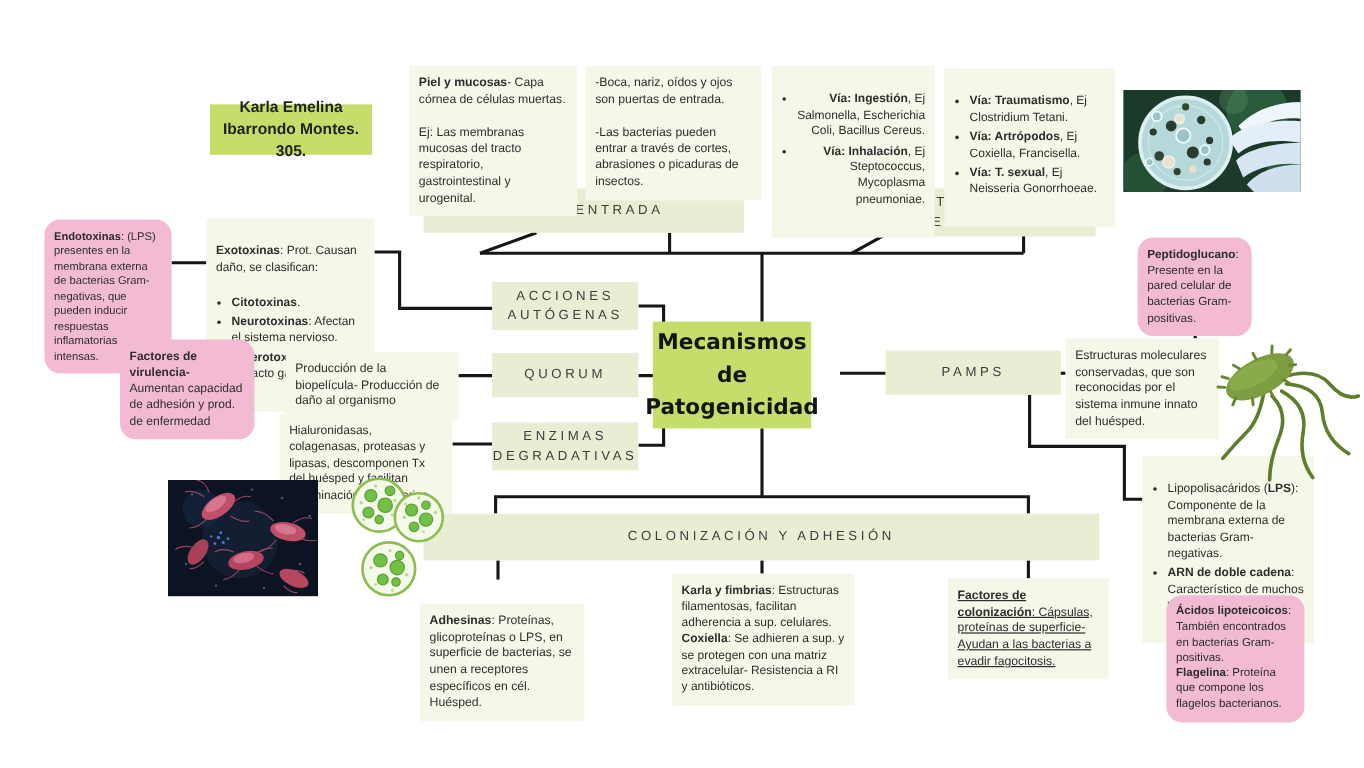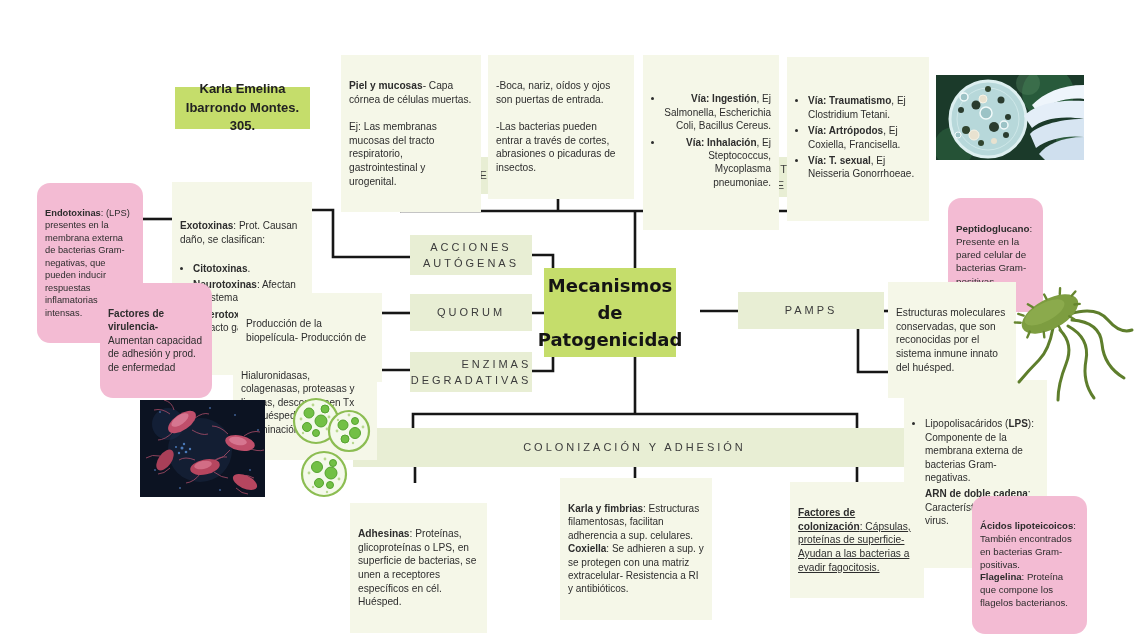--- a/index.html
+++ b/index.html
@@ -2,21 +2,21 @@
 <html style="--c-highlight: #c5dd6b; --c-node: #e8eed4; --c-note: #f5f7e8; --c-pink: #f3bbd3; --c-line: #161616;"><head>
 <meta charset="utf-8">
 <style>
   html,body{margin:0;padding:0;background:#fff;}
   #canvas{position:relative;width:1137px;height:640px;background:#ffffff;
           font-family:"Liberation Sans",sans-serif;overflow:hidden;}
   .svg-layer{position:absolute;left:0;top:0;width:1137px;height:640px;}
   .connector{stroke:var(--c-line,#161616);stroke-width:2.6;fill:none;}
 
   .note{position:absolute;box-sizing:border-box;background:var(--c-note,#f5f7e8);
-        padding:24px 8px;font-size:10.2px;line-height:1.34;color:#2d2d2d;white-space:pre-line;}
+        padding:8px 8px;font-size:10.2px;line-height:1.34;color:#2d2d2d;white-space:pre-line;}
   .pink{background:var(--c-pink,#f3bbd3);border-radius:13px;}
   .node{position:absolute;box-sizing:border-box;background:var(--c-node,#e8eed4);
         display:flex;align-items:center;justify-content:center;text-align:center;
         font-size:11px;letter-spacing:3px;color:#3c3c3c;white-space:pre-line;line-height:1.5;}
   .bold{font-weight:bold;}
   ul.bl{margin:0;padding-left:13px;}
   ul.bl li{margin:0 0 3px 0;}
   p.intro{margin:0 0 2px 0;}
   .photo{position:absolute;}
   .photo svg, .art svg{display:block;}
@@ -35,32 +35,32 @@
   .b-boca{left:488px;top:55px;width:146px;min-height:85px;}
   .b-ingestion{left:643px;top:55px;width:136px;min-height:84px;font-size:10px;text-align:right;}
   .b-traumatismo{left:787px;top:57px;width:142px;min-height:88px;font-size:10px;}
   .b-endotoxinas{left:37px;top:183px;width:106px;min-height:77px;font-size:9.3px;}
   .b-exotoxinas{left:172px;top:182px;width:140px;min-height:88px;font-size:10px;}
   .b-fvirulencia{left:100px;top:283px;width:112px;min-height:65px;font-size:10px;}
   .b-produccion{left:238px;top:293px;width:144px;min-height:46px;}
   .b-hialuronidasas{left:233px;top:345px;width:144px;min-height:50px;font-size:10px;}
   .b-peptidoglucano{left:948px;top:198px;width:95px;min-height:62px;font-size:9.8px;}
   .b-estructuras{left:888px;top:282px;width:128px;min-height:60px;}
-  .b-lps{left:904px;top:380px;width:143px;min-height:90px;font-size:10px;}
+  .b-lps{left:952px;top:380px;width:143px;min-height:90px;font-size:10px;}
   .b-acidos{left:972px;top:496px;width:115px;min-height:82px;font-size:9.6px;}
   .b-adhesinas{left:350px;top:483px;width:137px;min-height:84px;margin-top:20px;}
   .b-pili{left:560px;top:478px;width:152px;min-height:102px;font-size:10px;}
   .b-fcolonizacion{left:790px;top:482px;width:134px;min-height:81px;text-decoration:underline;}
 
   
   .n-via{left:353px;top:157px;width:267px;height:37px;}
   .n-ej{left:647px;top:157px;width:266px;height:40px;}
   .n-acciones{left:410px;top:235px;width:122px;height:40px;}
   .n-quorum{left:410px;top:294px;width:122px;height:37px;}
-  .n-enzimas{left:410px;top:352px;width:122px;height:40px;text-align:right;}
+  .n-enzimas{left:410px;top:352px;width:122px;height:40px;}
   .n-pamps{left:738px;top:292px;width:146px;height:37px;}
   .n-colonizacion{left:353px;top:428px;width:563px;height:39px;}
 
   .p-petri{left:936px;top:75px;width:148px;height:85px;}
   .p-bact{left:140px;top:400px;width:125px;height:97px;}
   .a-cells{left:283px;top:393px;width:96px;height:106px;}
   .a-bacterium{left:1008px;top:284px;width:128px;height:120px;}
 </style>
 </head>
 <body>

